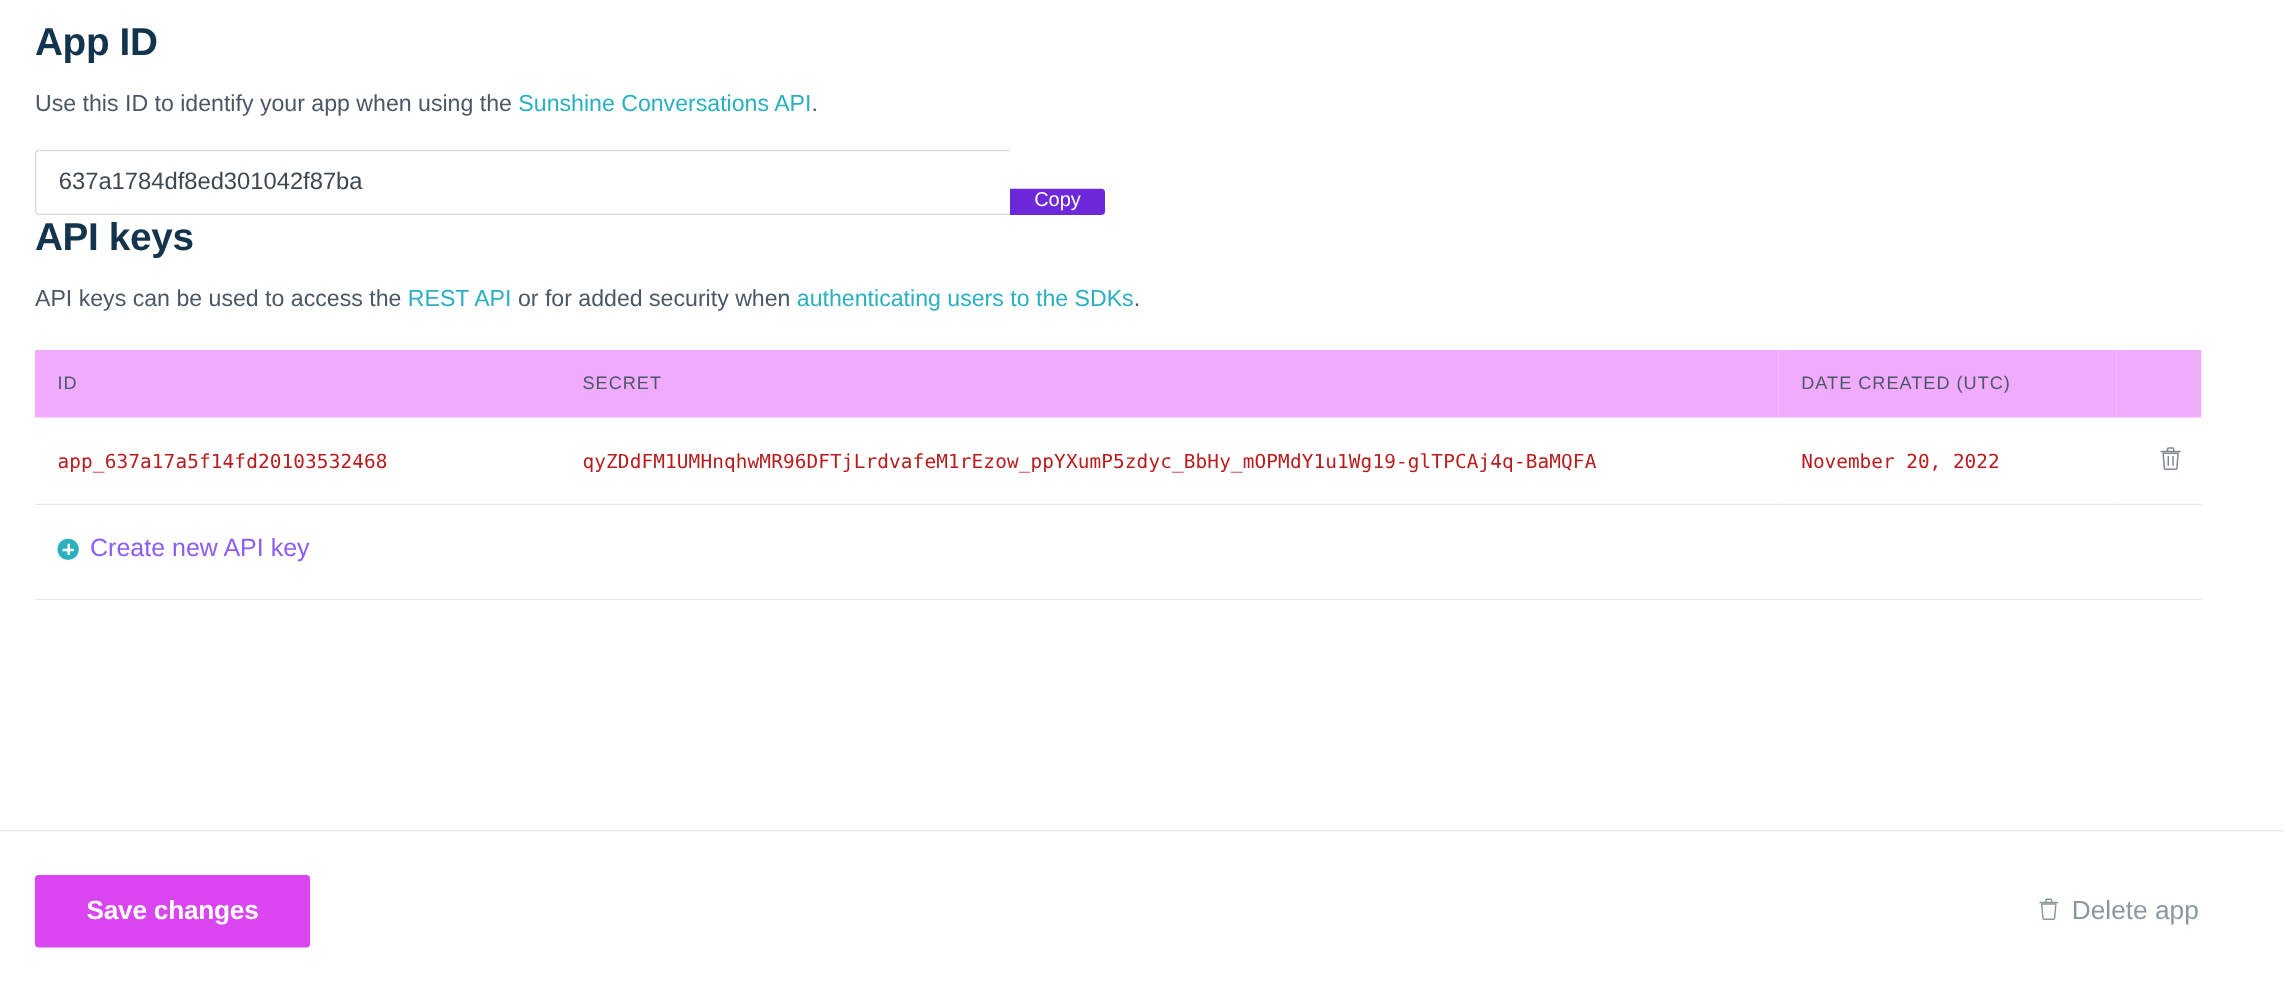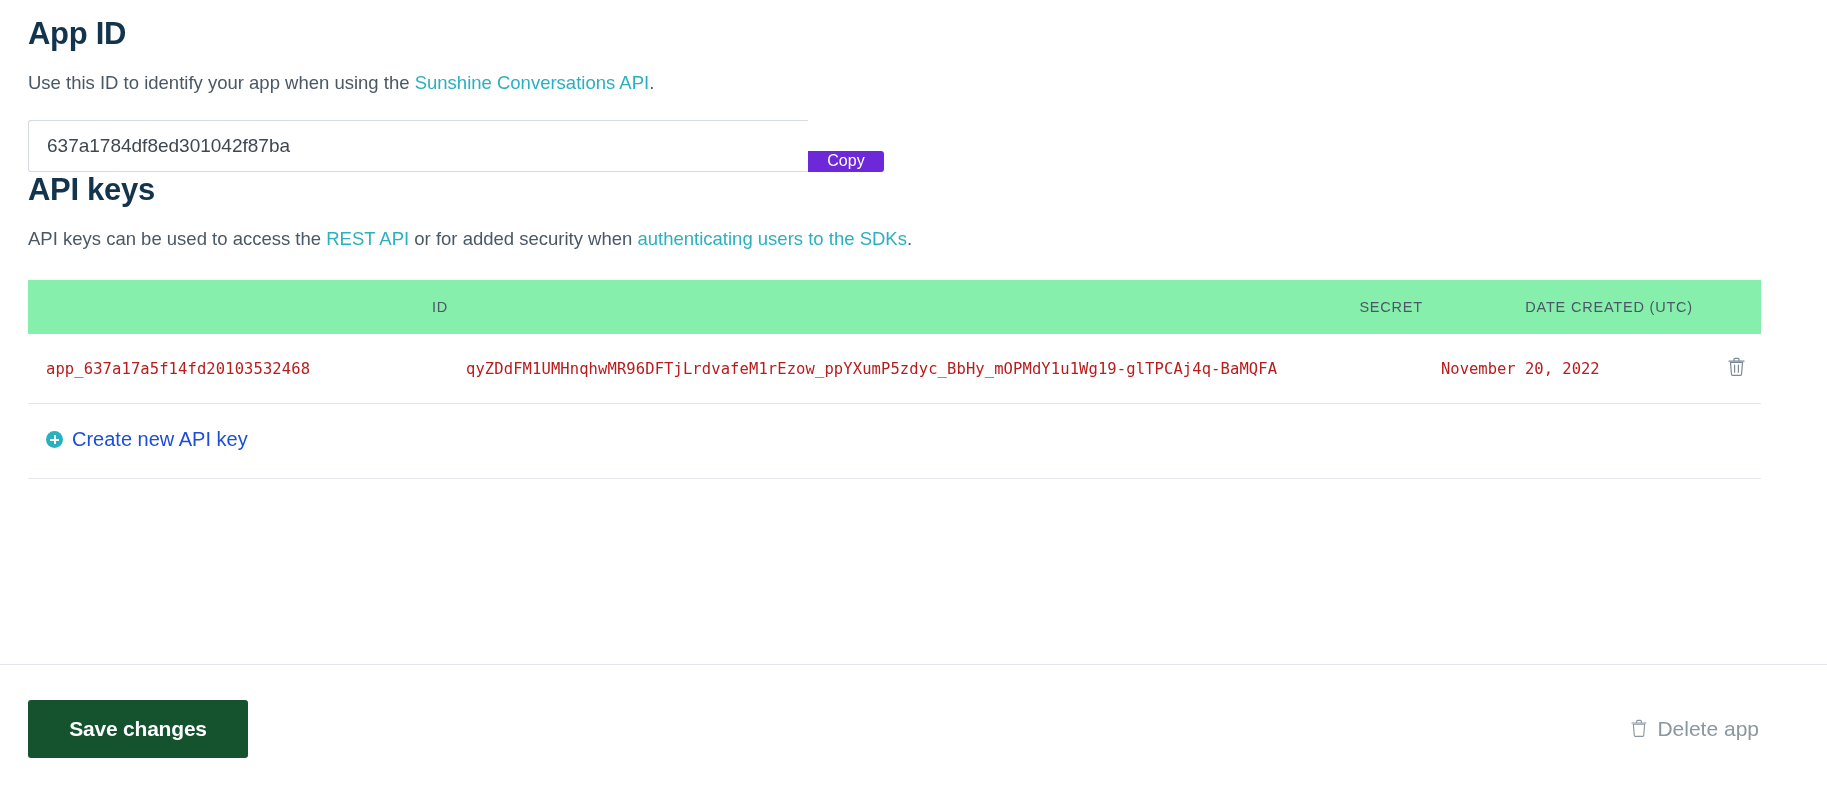--- a/index.html
+++ b/index.html
@@ -73,22 +73,22 @@
   
   .api-keys-title { margin-top: 56px; }
 
   table.keys {
     margin-top: 28px;
     width: 1733px;
     border-collapse: collapse;
     table-layout: fixed;
   }
   table.keys thead th {
-    background: #86efac;
-    text-align: right;
+    background: #f0abfc;
+    text-align: left;
     font-size: 14.5px;
     letter-spacing: 0.8px;
     font-weight: normal;
     color: #4a5866;
     padding: 17px 0 17px 18px;
     height: 54px;
   }
   th.col-id { width: 420px; }
   th.col-secret { width: 975px; }
   th.col-date { width: 270px; }
@@ -124,21 +124,21 @@
   }
 
   .create-row {
     margin-top: 0;
     border-bottom: 1px solid #e5e8eb;
     width: 1733px;
     padding: 24px 0 26px 18px;
   }
   .create-link {
     font-size: 20px;
-    color: #1d4ed8;
+    color: #8b5cf6;
     text-decoration: none;
     display: inline-flex;
     align-items: center;
     cursor: pointer;
   }
   .plus-icon {
     display: inline-block;
     width: 17px;
     height: 17px;
     border-radius: 50%;
@@ -167,21 +167,21 @@
   .footer {
     position: absolute;
     left: 28px;
     right: 28px;
     top: 700px;
     display: flex;
     align-items: center;
     justify-content: space-between;
   }
   .save-btn {
-    background: #14532d;
+    background: #d946ef;
     color: #ffffff;
     border: none;
     border-radius: 3px;
     font-size: 21px;
     font-weight: bold;
     letter-spacing: -0.2px;
     width: 220px;
     height: 58px;
     cursor: pointer;
     font-family: "Liberation Sans", sans-serif;

